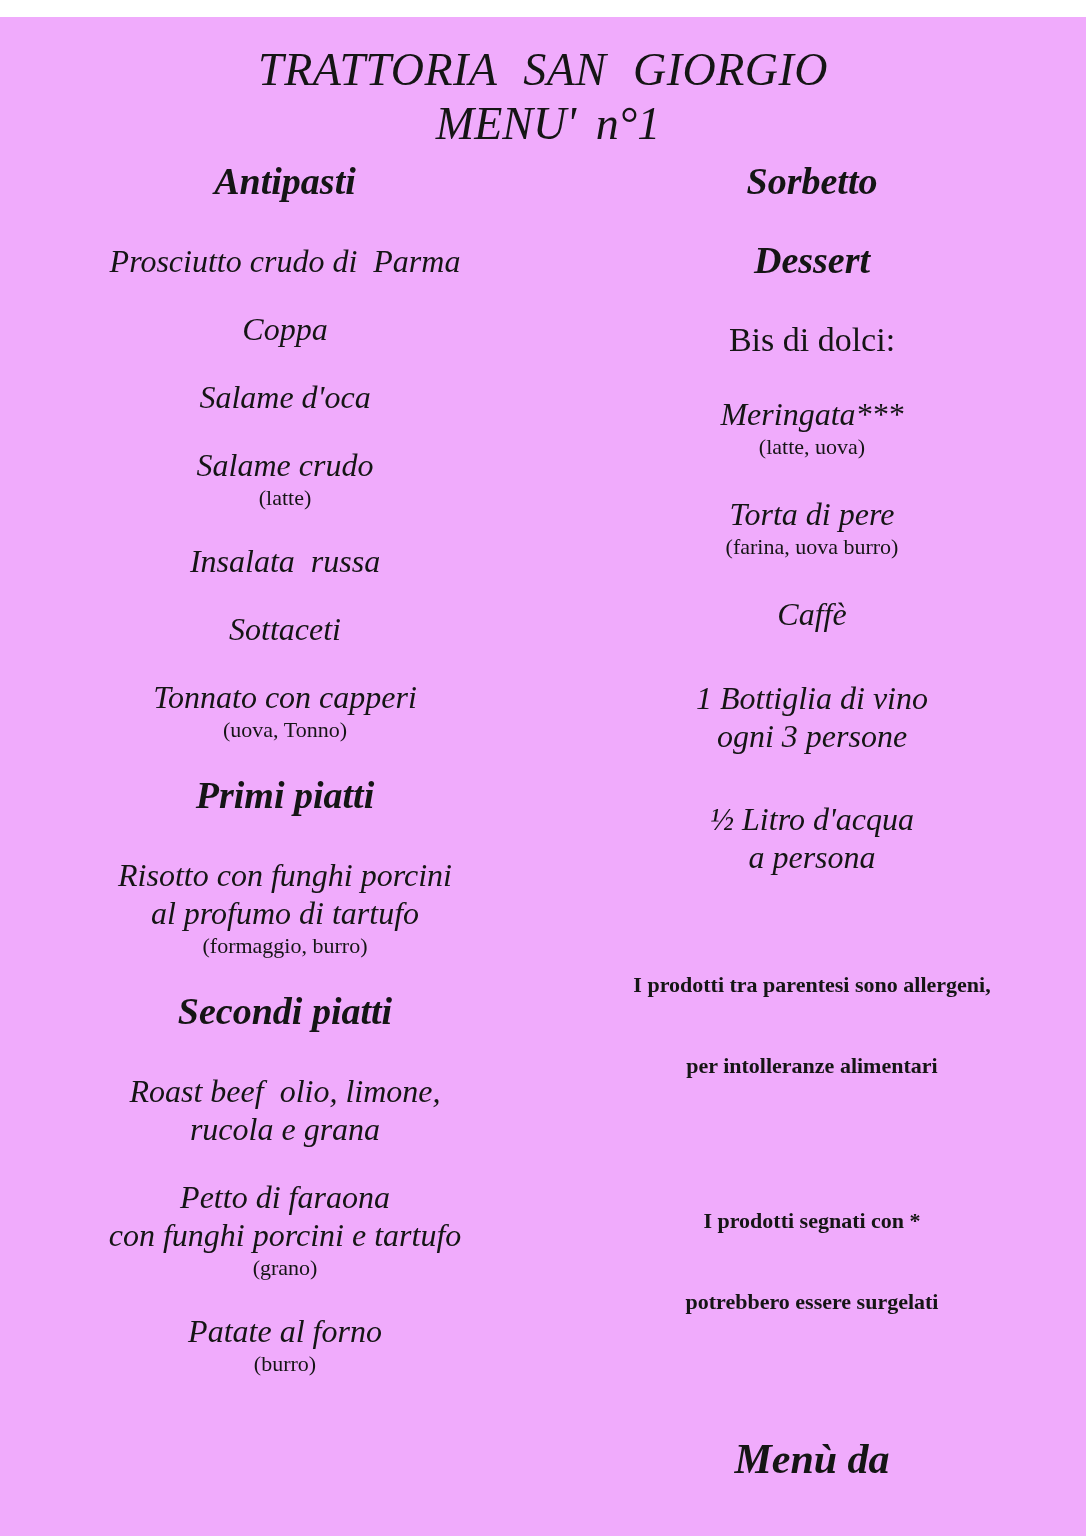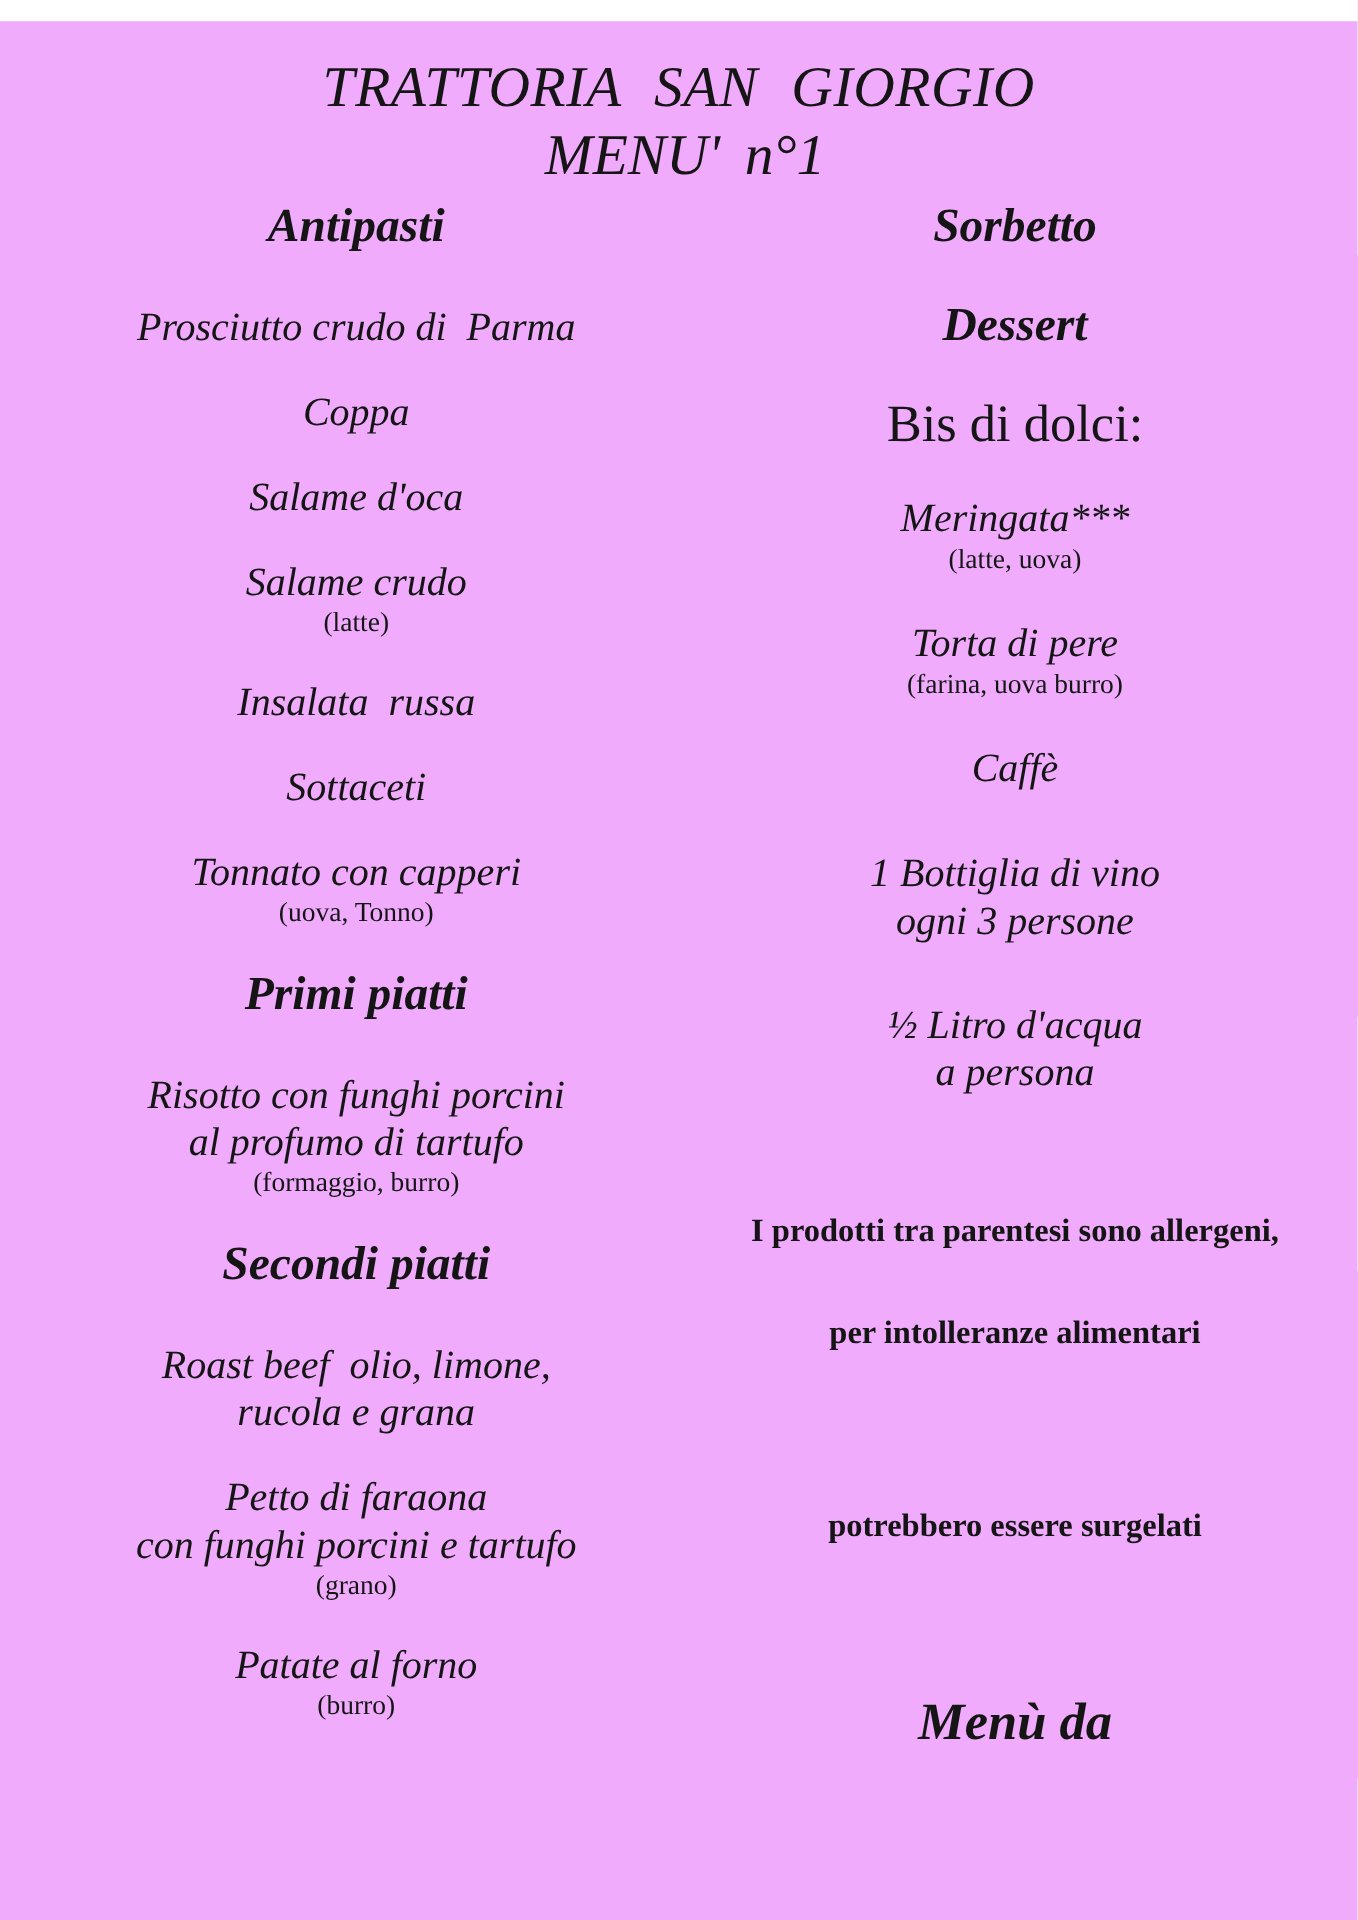--- a/index.html
+++ b/index.html
@@ -59,28 +59,28 @@
     white-space:pre-wrap;
   }
   .allergens{
     font-style:normal;
     font-size:22px;
     line-height:28px;
     white-space:pre-wrap;
   }
   .plain-label{
     font-style:normal;
-    font-size:42px;
+    font-size:34px;
     line-height:40px;
     white-space:pre-wrap;
   }
   .notice{
     font-style:normal;
     font-weight:bold;
-    font-size:26px;
+    font-size:22px;
     line-height:27px;
     white-space:pre-wrap;
   }
   .price-line{
     font-style:italic;
     font-weight:bold;
     font-size:42px;
     line-height:48px;
     white-space:pre-wrap;
   }
@@ -202,20 +202,21 @@
         <div class="item-line">½ Litro d'acqua</div>
         <div class="item-line">a persona</div>
       </div>
 
       <div class="notice mb20">
         <div>I prodotti tra parentesi sono allergeni,</div>
         <div>per intolleranze alimentari</div>
       </div>
 
       <div class="notice mb66">
+        <div>I prodotti segnati con *</div>
         <div>potrebbero essere surgelati</div>
       </div>
 
       <div class="block mb0">
         <div class="price-line">Menù da</div>
 
       </div>
 
     </div>
 

